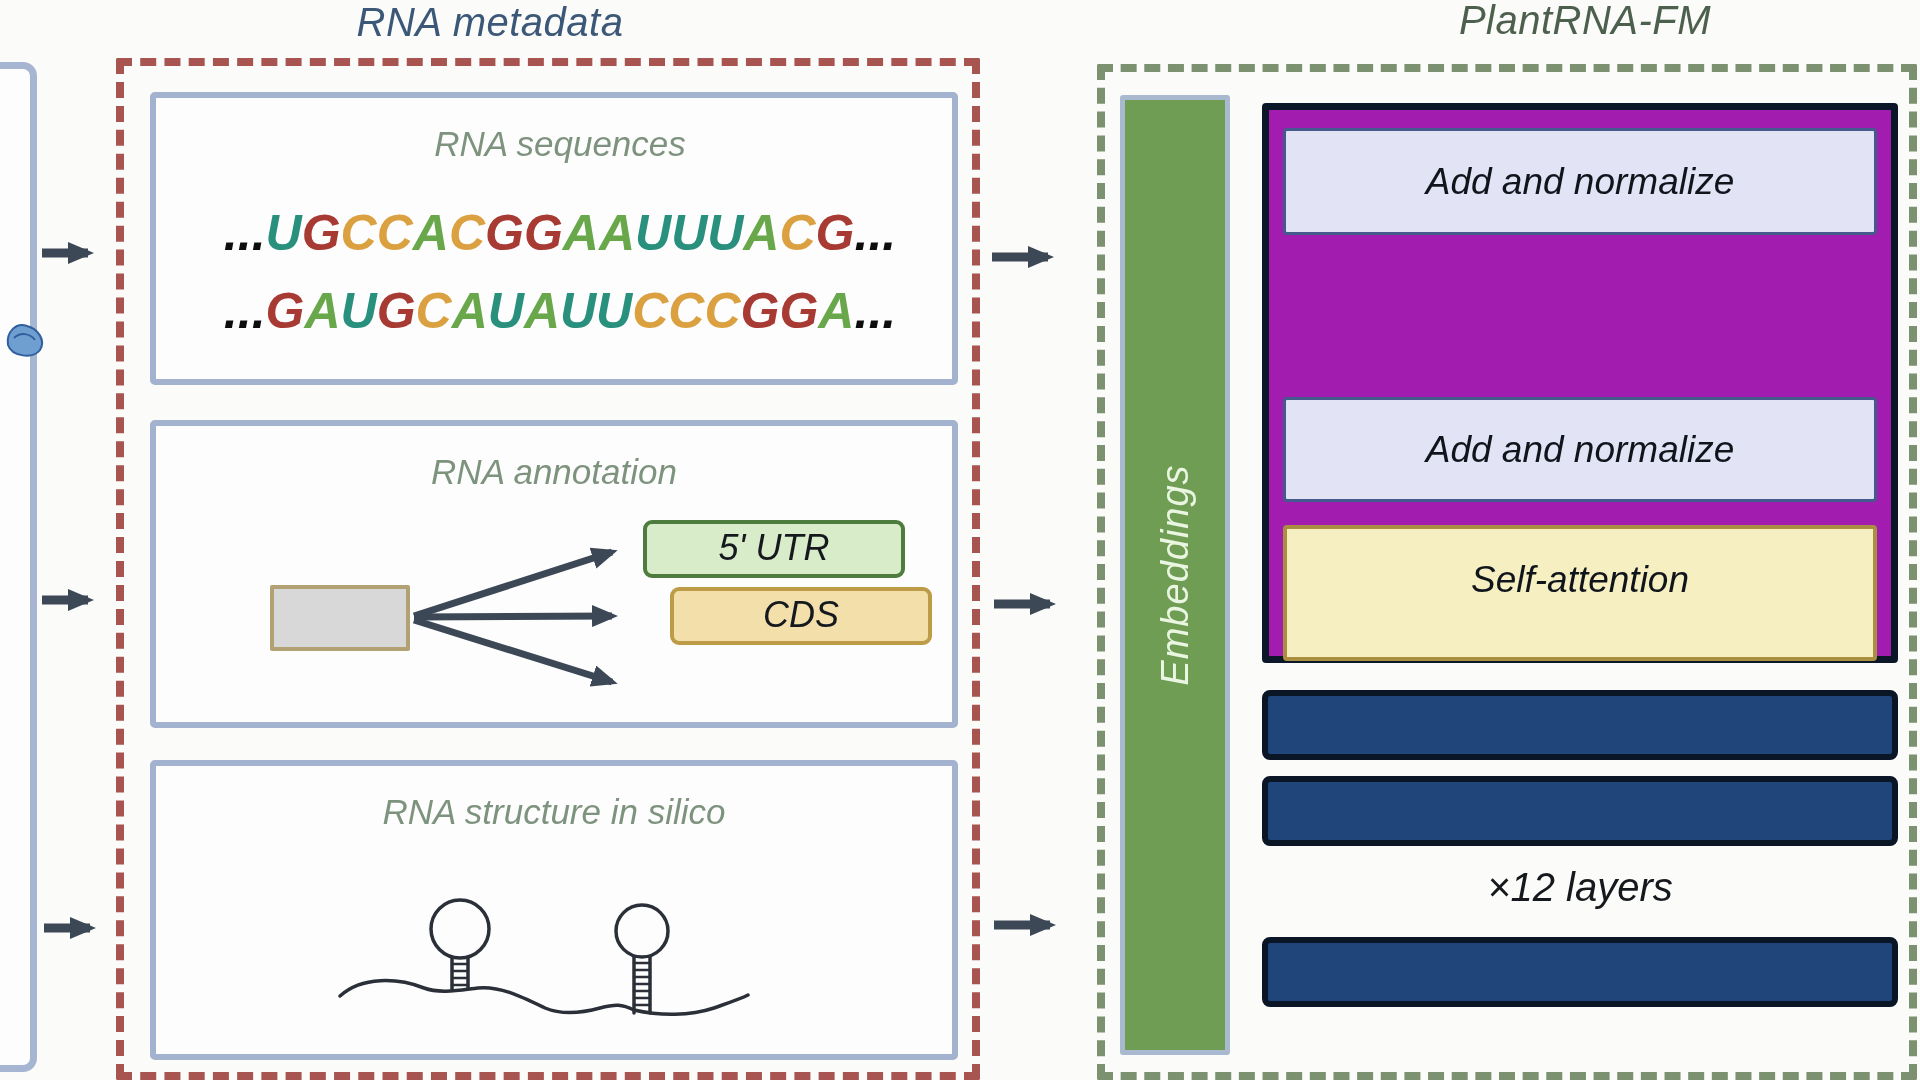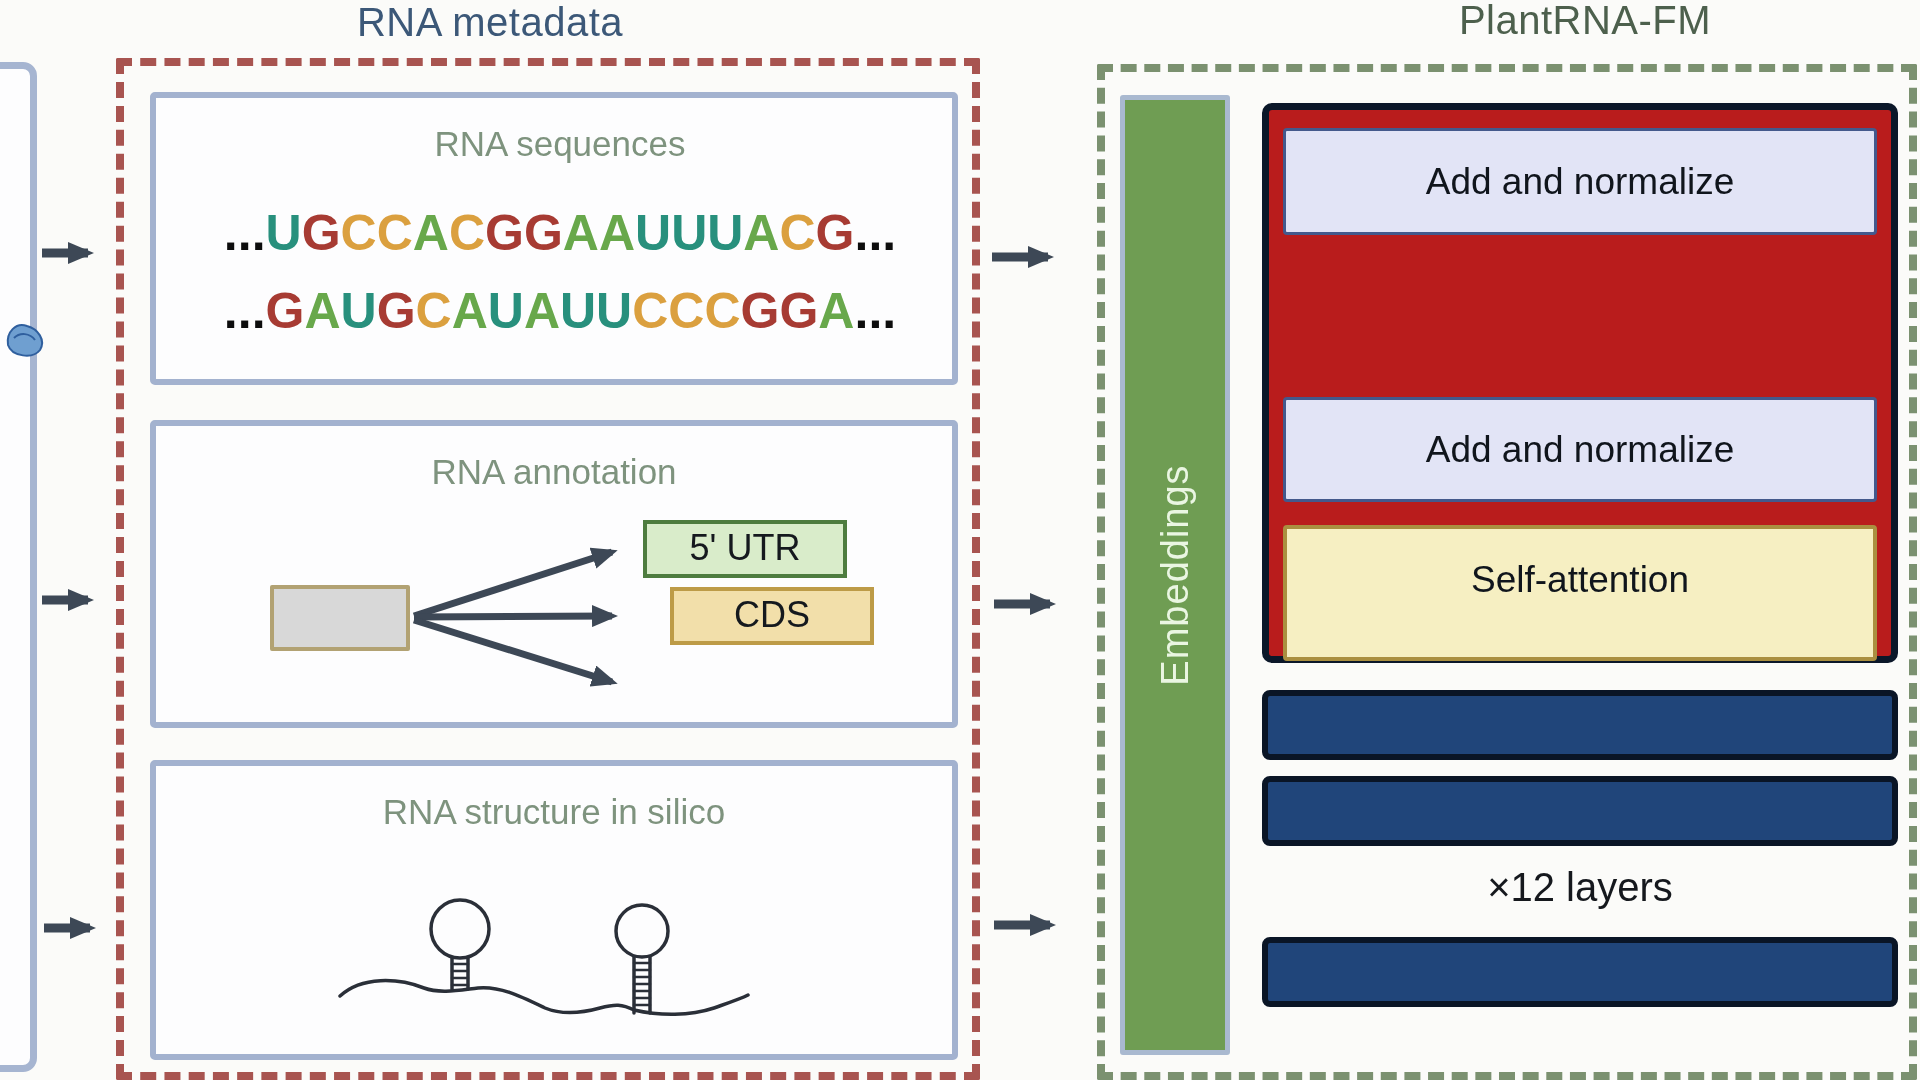--- a/index.html
+++ b/index.html
@@ -1,19 +1,19 @@
 <!DOCTYPE html>
 <html><head>
 <meta charset="utf-8">
 <style>
   html,body{margin:0;padding:0;background:#e8e8e8;}
   *{box-sizing:border-box;}
   .stage{
     position:relative;width:1920px;height:1080px;overflow:hidden;
-    background:#fbfbf9;font-family:"Liberation Sans",sans-serif;
+    background:#fbfbf9;font-family:"Liberation Sans",sans-serif;font-style:italic;
   }
   .hdr{position:absolute;text-align:center;font-size:40px;line-height:48px;letter-spacing:0.5px;}
   .hdr-left{left:60px;top:-2px;width:860px;color:#3c5878;}
   .hdr-right{left:1180px;top:-4px;width:810px;color:#4d604d;}
 
   .left-box{position:absolute;left:-220px;top:62px;width:257px;height:1010px;
     border:7px solid #a6b5d1;border-radius:14px;background:#fdfdfe;}
 
   .dash-box{position:absolute;border-style:dashed;border-width:8px;border-radius:2px;}
   .red-box{left:116px;top:58px;width:864px;height:1022px;}
@@ -24,34 +24,34 @@
   .panel-seq{top:92px;height:293px;padding-left:12px;}
   .panel-ann{top:420px;height:308px;}
   .panel-struct{top:760px;height:300px;}
   .panel-title{margin-top:26px;text-align:center;font-size:35px;line-height:40px;color:#7e937e;}
 
   .seq-line{margin-top:30px;text-align:center;font-size:50px;line-height:78px;font-weight:bold;white-space:nowrap;}
   .seq-line.second{margin-top:0;}
 
   .gray-box{position:absolute;left:114px;top:159px;width:140px;height:66px;
     background:#d8d8d8;border:4px solid #b2a273;border-radius:2px;}
-  .region{position:absolute;left:487px;width:204px;height:58px;border:4px solid;
-    border-radius:0;text-align:center;font-size:36px;line-height:48px;color:#15191e;}
+  .region{position:absolute;left:487px;width:262px;height:58px;border:4px solid;
+    border-radius:9px;text-align:center;font-size:36px;line-height:48px;color:#15191e;}
   .region-0{top:94px;}
   .region-1{top:161px;}
   .region-2{top:227px;}
 
   .embed-bar{position:absolute;left:1120px;top:95px;width:110px;height:960px;
     border:5px solid #a9b9d0;border-radius:3px;}
   .embed-label{position:absolute;left:50%;top:50%;
     transform:translate(-50%,-50%) rotate(-90deg);white-space:nowrap;
     font-size:38px;color:#eaf6e2;letter-spacing:1px;}
 
   .navy-box{position:absolute;left:1262px;top:103px;width:636px;height:560px;
-    background:#b91c1c;border:7px solid #0b1729;border-radius:10px;}
+    background:#a21caf;border:7px solid #0b1729;border-radius:4px;}
   .tblock{position:absolute;left:14px;width:594px;border:3px solid;border-radius:4px;
     text-align:center;font-size:37px;color:#10151c;}
 
   .nbar{position:absolute;left:1262px;width:636px;height:70px;
     background:#20457a;border:6px solid #0a1526;border-radius:8px;}
   .nbar-1{top:690px;}
   .nbar-2{top:776px;}
   .nbar-3{top:937px;}
   .layers-label{position:absolute;left:1262px;top:864px;width:636px;
     text-align:center;font-size:40px;line-height:46px;color:#15181d;}

